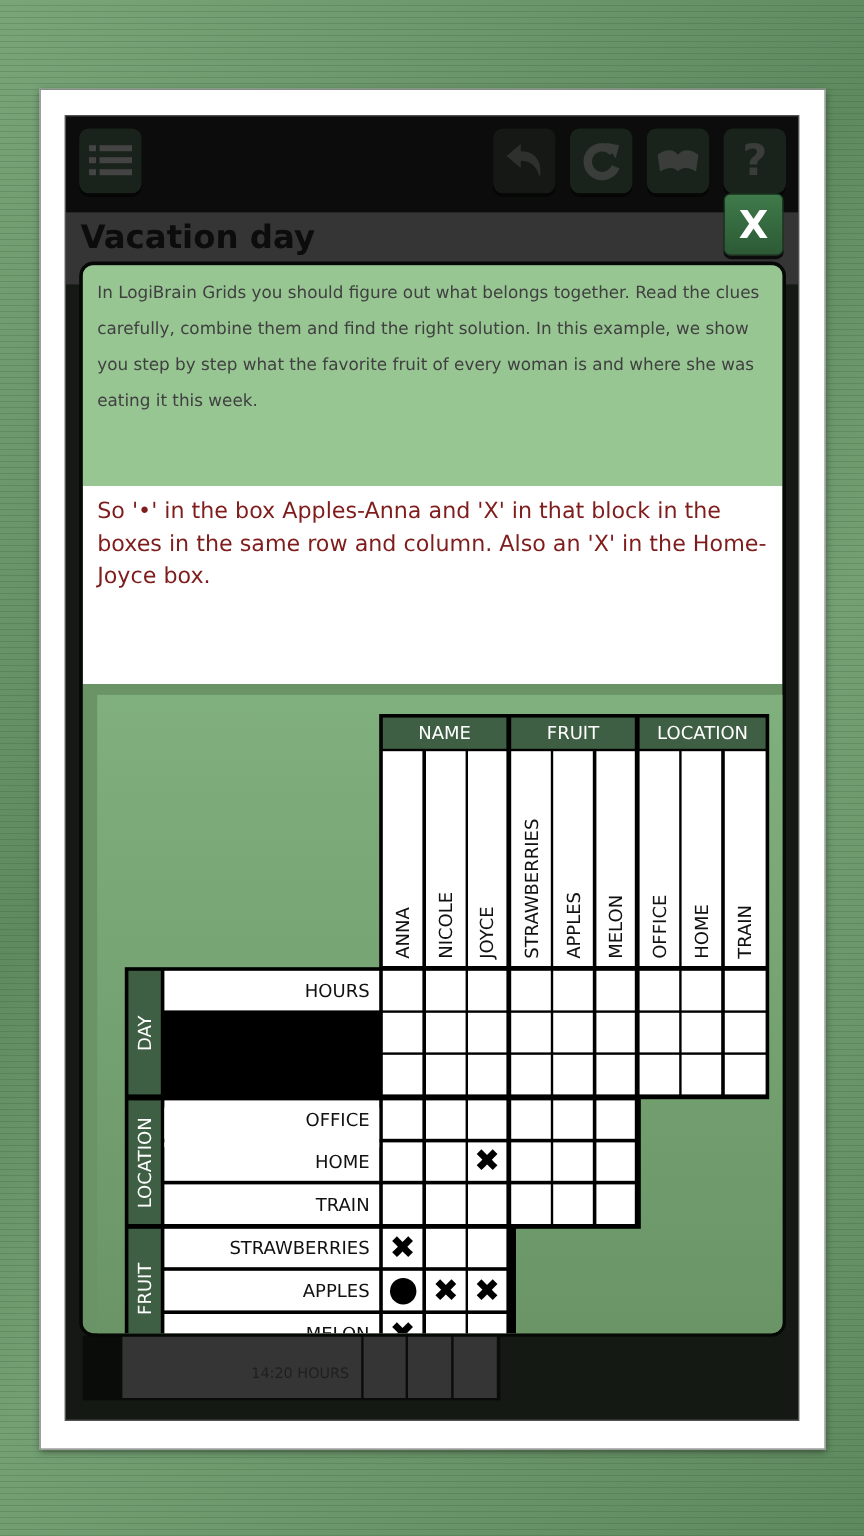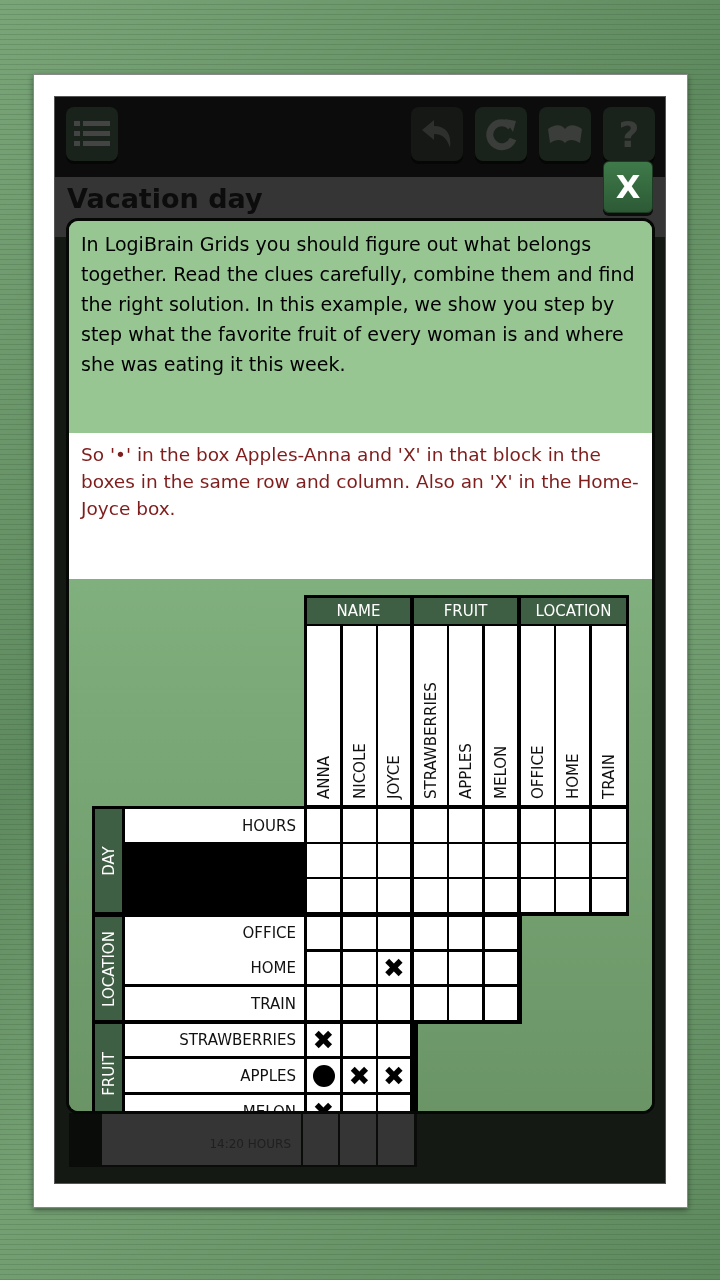--- a/index.html
+++ b/index.html
@@ -48,30 +48,30 @@
     display: flex; align-items: center; justify-content: center;
     z-index: 5;
   }
   .dialog {
     position: absolute; left: 11px; top: 121px; width: 589px; height: 896px;
     background: #6a9466; border: 3px solid #060806; border-radius: 12px;
     overflow: hidden;
   }
   .intro {
     background: #97c693; padding: 8px 12px 6px 12px;
-    font-size: 19px; line-height: 30px; color: #000000;
-    height: 212px;
+    font-size: 14px; line-height: 30px; color: #404040;
+    height: 184px;
   }
   .clue {
     background: #fff; padding: 6px 12px 8px 12px; height: 165px;
   }
   .clue-title { font-weight: bold; font-size: 21px; line-height: 29px; color: #111; }
   .clue-body { font-size: 18.5px; line-height: 27px; color: #7f1d1d; margin-top: 2px; }
   .grid-area {
-    position: absolute; left: 0; top: 358px; width: 100%; height: 540px;
+    position: absolute; left: 12px; top: 358px; width: 100%; height: 540px;
     background: linear-gradient(#80b07d, #6a9466);
   }
   .cell { position: absolute; background: #fff; }
   .hdr {
     position: absolute; background: #3f5f44; color: #fff; font-size: 15px;
     display: flex; align-items: center; justify-content: center;
   }
   .vlabel {
     position: absolute; background: #fff; font-size: 15px; color: #111;
   }

